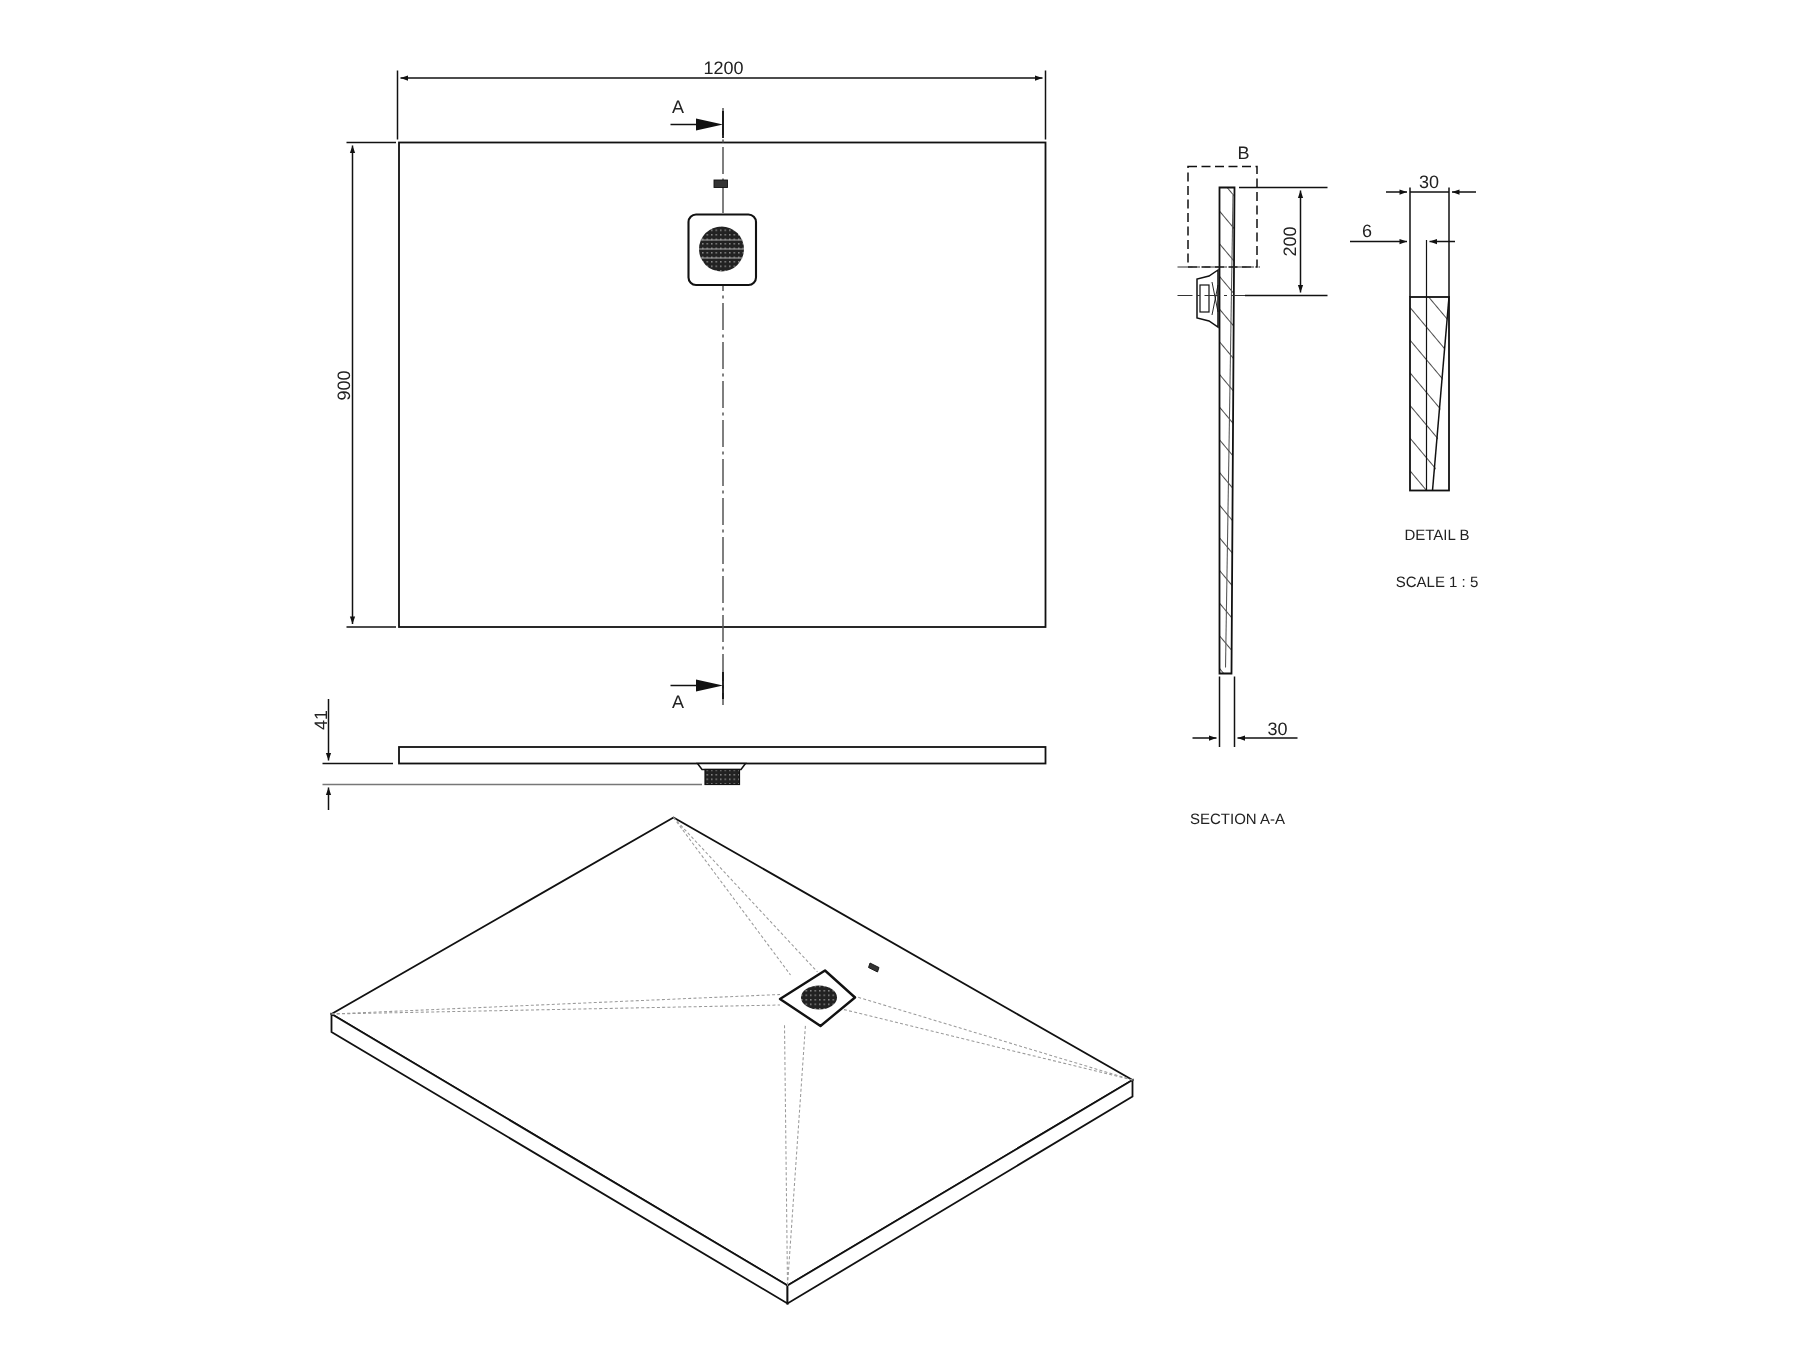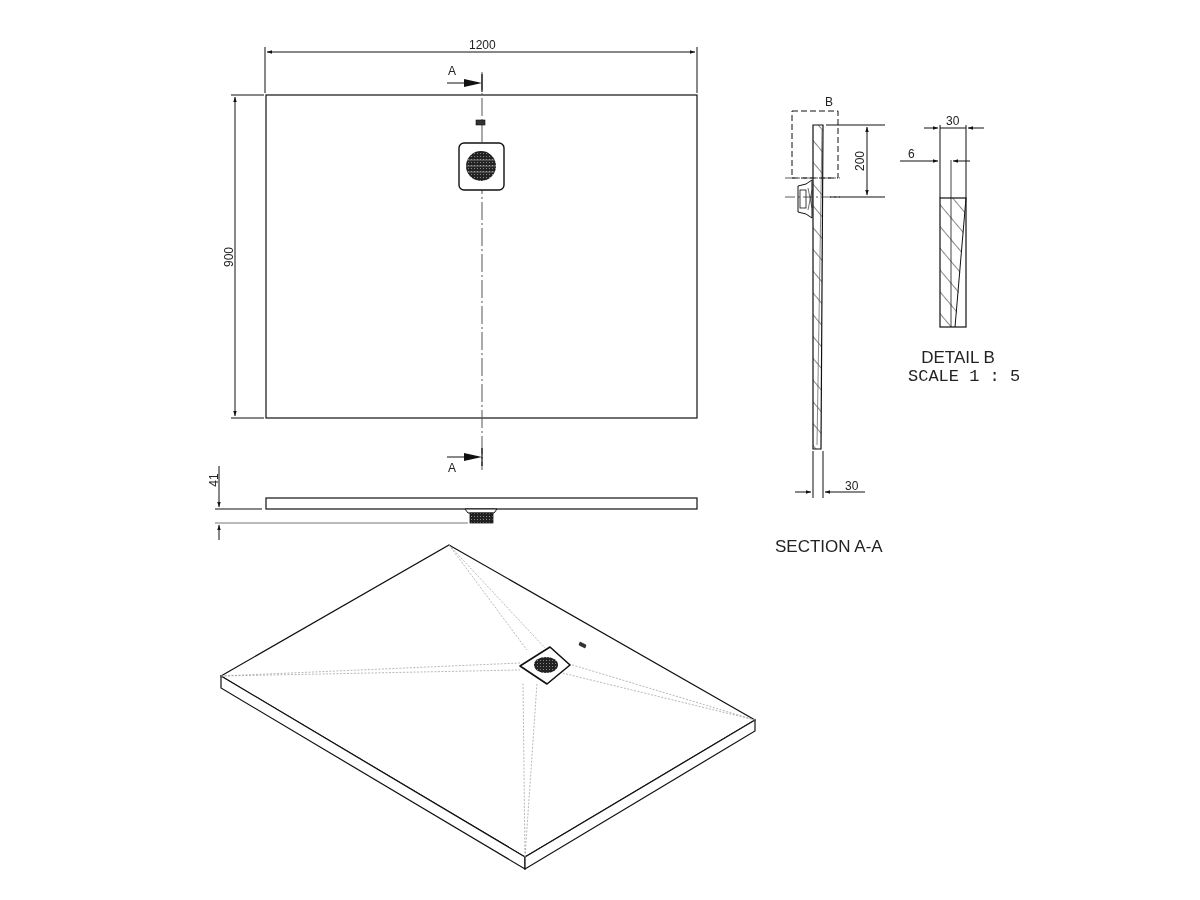--- a/index.html
+++ b/index.html
@@ -1,21 +1,21 @@
 <!DOCTYPE html>
 <html><head>
 <meta charset="utf-8">
 <style>
   html, body { margin: 0; padding: 0; background: #ffffff; }
   body { width: 1200px; height: 900px; position: relative; overflow: hidden;
          font-family: "Liberation Sans", "DejaVu Sans", sans-serif; }
   #drawing { position: absolute; left: 0; top: 0; width: 1200px; height: 900px; }
   .lbl { position: absolute; color: #222; font-size: 12px; white-space: nowrap; line-height: 1; }
   .lbl.vert { transform: rotate(-90deg); transform-origin: center center; }
-  .cap { position: absolute; color: #222; font-size: 17px; text-align: center; line-height: 18px; white-space: nowrap; }
+  .cap { position: absolute; color: #222; font-size: 10px; text-align: center; line-height: 18px; white-space: nowrap; }
 </style>
 </head>
 <body>
 
 <svg id="drawing" width="1200" height="900" viewBox="0 0 1200 900" xmlns="http://www.w3.org/2000/svg">
   <defs>
     <marker id="arr" viewBox="0 0 10 10" refX="10" refY="5" markerWidth="8" markerHeight="5" orient="auto-start-reverse" markerUnits="userSpaceOnUse">
       <path d="M0,1.5 L10,5 L0,8.5 z" fill="#111"></path>
     </marker>
     <pattern id="grille" width="3" height="3" patternUnits="userSpaceOnUse">
@@ -170,13 +170,13 @@
 <div class="lbl vert" style="left:207px; top:474px;">41</div>
 
 <div class="lbl" style="left:825px; top:96px;">B</div>
 <div class="lbl vert" style="left:850px; top:155px;">200</div>
 <div class="lbl" style="left:845px; top:480px;">30</div>
 <div class="cap" style="left:775px; top:538px; width:100px;">SECTION A-A</div>
 
 <div class="lbl" style="left:946px; top:115px;">30</div>
 <div class="lbl" style="left:908px; top:148px;">6</div>
 <div class="cap" style="left:908px; top:349px; width:100px;">DETAIL B</div>
-<div class="cap" style="left:908px; top:368px; width:100px;font-family:Liberation Mono, monospace;">SCALE 1 : 5</div>
+<div class="cap" style="left:908px; top:380px; width:100px;">SCALE 1 : 5</div>
 
 </body></html>

